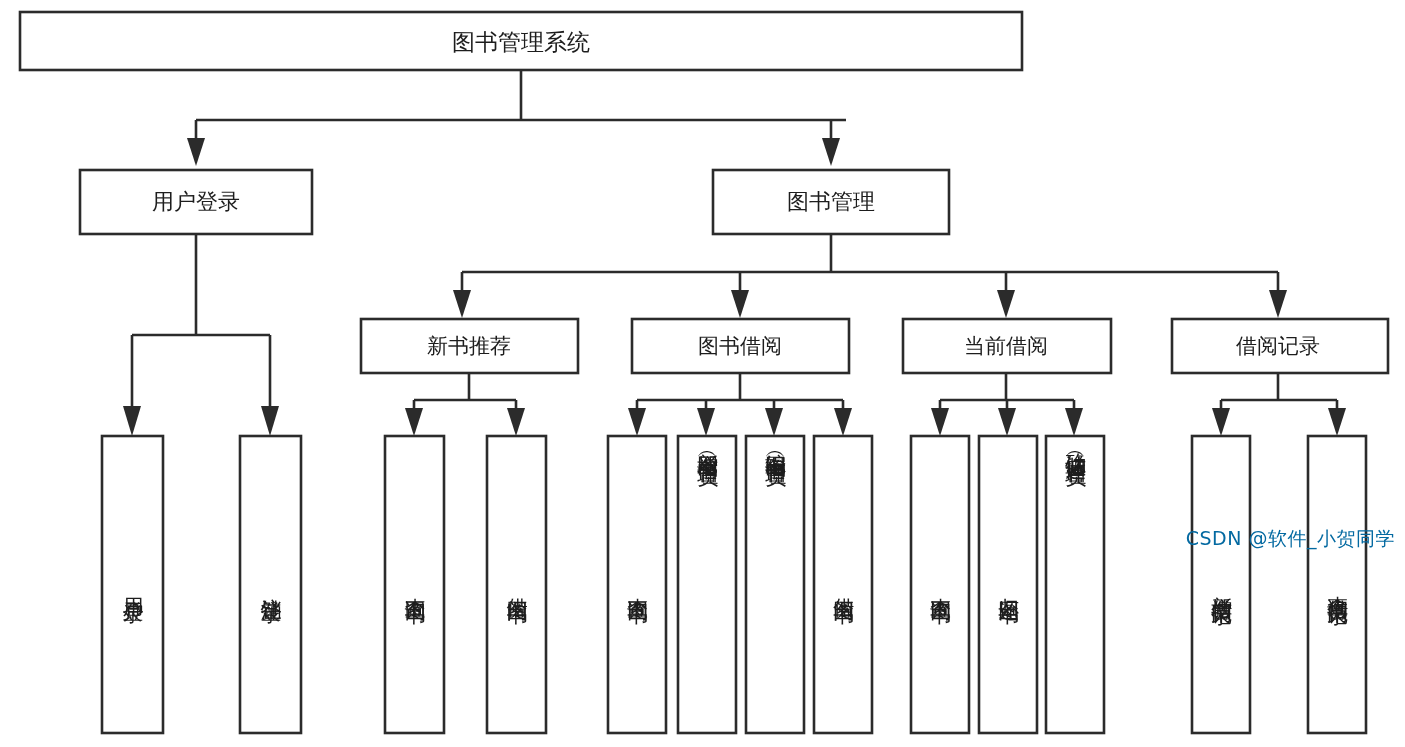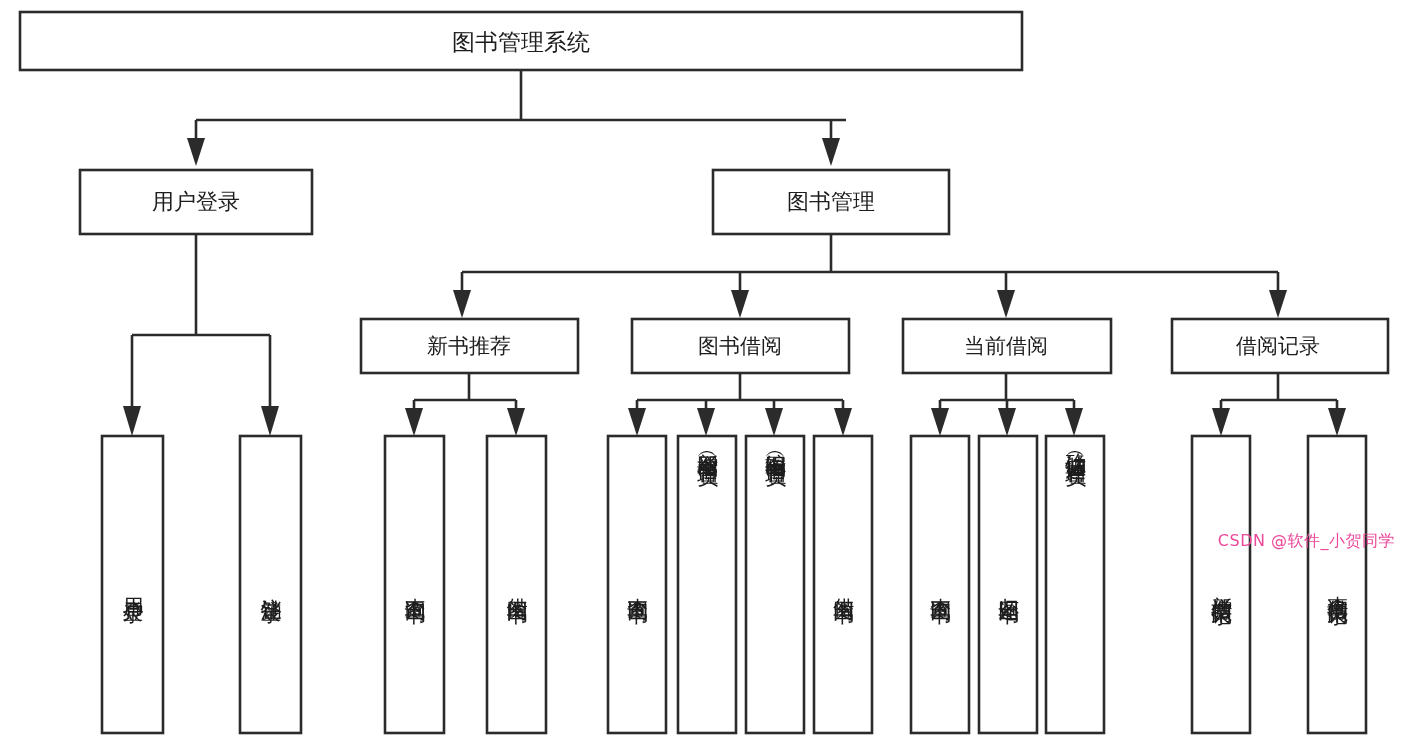--- a/index.html
+++ b/index.html
@@ -69,22 +69,22 @@
     line-height: 1.12;
     letter-spacing: 2px;
     color: #1d1d1d;
     white-space: nowrap;
   }
   .watermark {
     position: absolute;
     right: 10px;
     bottom: 4px;
     font-family: "DejaVu Sans", "Liberation Sans", sans-serif;
-    font-size: 16px;
-    color: #ec4899;
+    font-size: 19px;
+    color: #0369a1;
     letter-spacing: 0.5px;
     user-select: none;
   }
 </style>
 </head>
 <body>
 
 <div id="diagram-root">
 
   <svg class="diagram-canvas" viewBox="0 0 1405 747" xmlns="http://www.w3.org/2000/svg">

